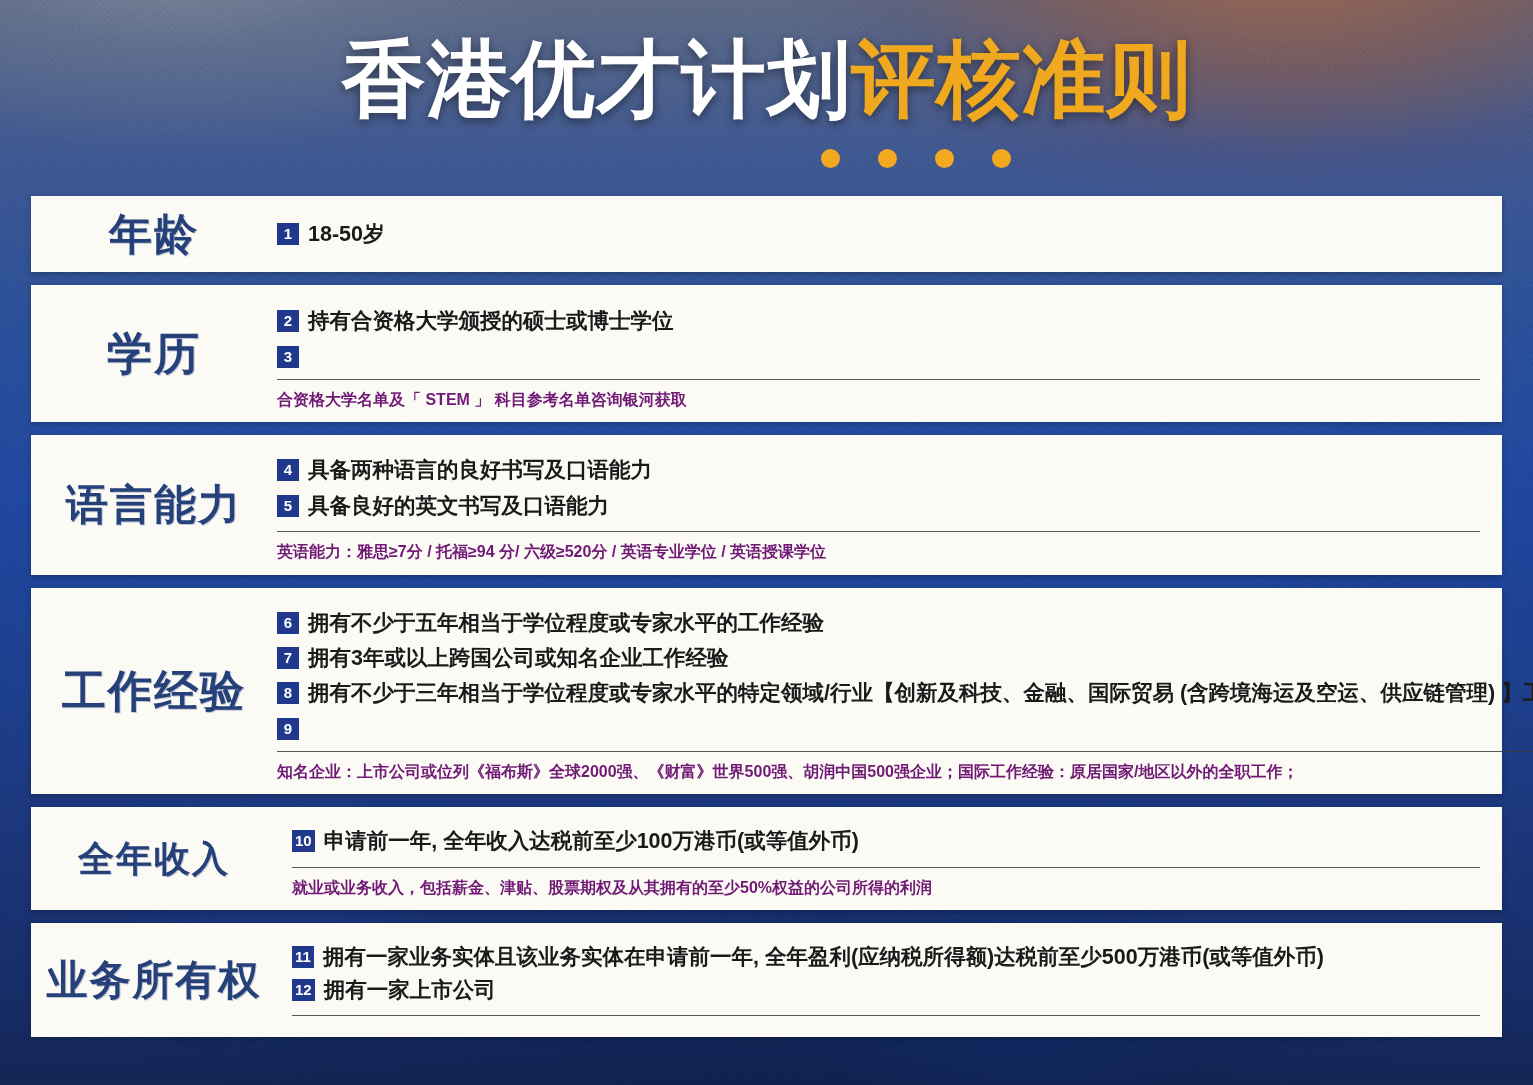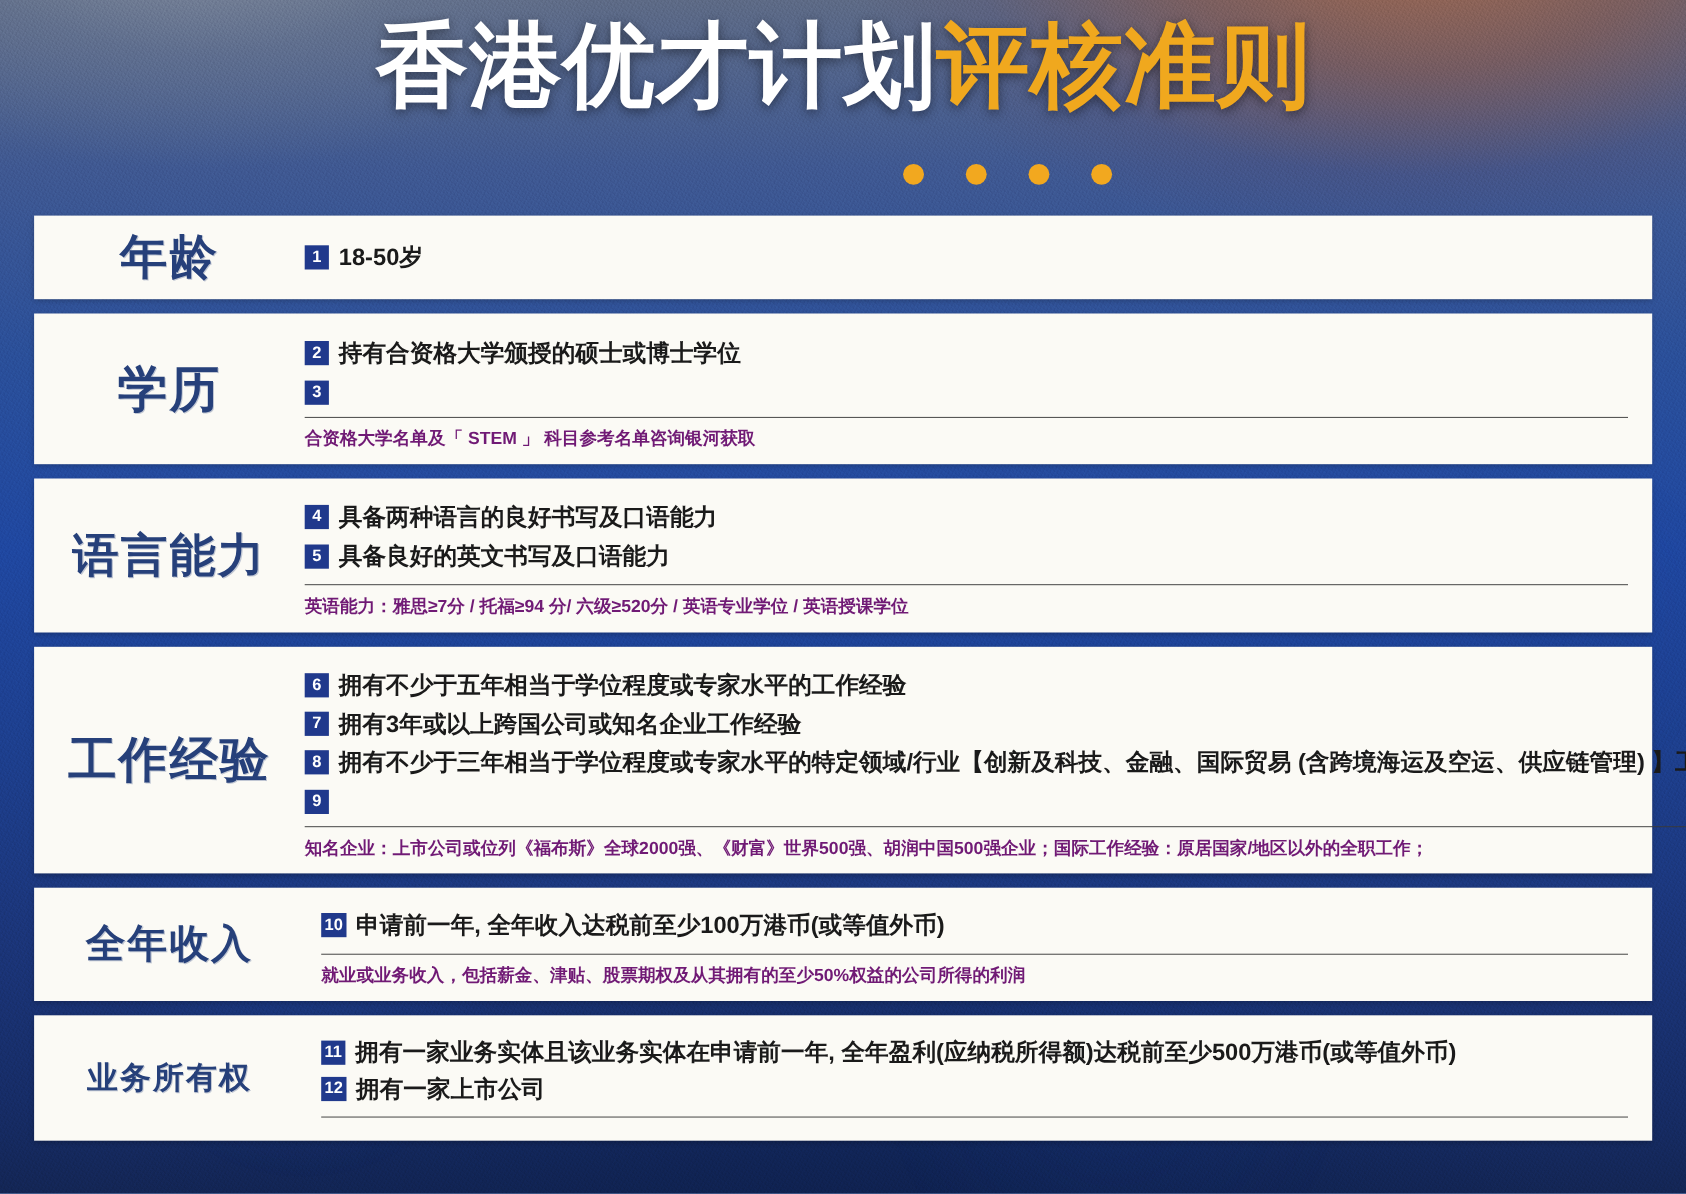--- a/index.html
+++ b/index.html
@@ -32,21 +32,21 @@
   #bgblobs {
     position:absolute; inset:0; opacity:.5;
     background:
       radial-gradient(circle 260px at 18% 82%, rgba(28,66,150,.55), rgba(0,0,0,0) 70%),
       radial-gradient(circle 300px at 66% 90%, rgba(22,54,128,.45), rgba(0,0,0,0) 70%),
       radial-gradient(circle 220px at 92% 52%, rgba(30,60,140,.40), rgba(0,0,0,0) 72%);
   }
 
   
   #header {
-    position:absolute; left:0; top:12px; width:1533px;
+    position:absolute; left:0; top:32px; width:1533px;
     text-align:center; z-index:5;
   }
   .title-line {
     display:inline-block;
     font-family:"DejaVu Serif","Liberation Serif",serif;
     font-weight:bold;
     font-size:84px;
     line-height:1.12;
     letter-spacing:1px;
     white-space:nowrap;
@@ -116,21 +116,21 @@
     white-space:nowrap;
   }
 
   
   .card-age    .body { padding-top:24px; padding-bottom:24px; }
   .card-age    .item { margin:0; }
   .card-edu    .cat { font-size:45px; }
   .card-lang   .cat { font-size:42px; }
   .card-work   .cat { font-size:44px; }
   .card-income .cat { font-size:36px; }
-  .card-biz    .cat { font-size:28px; }
+  .card-biz    .cat { font-size:41px; }
   .card-income .item, .card-biz .item { margin:4px 0; }
   .card-income .body, .card-biz .body { padding-top:16px; padding-bottom:12px;margin-left:15px; }
   .card-lang .body { padding-top:14px; padding-bottom:12px; }
   .card-edu  .body { padding-top:15px; padding-bottom:12px; }
   .card-work .body { padding-top:14px; padding-bottom:12px; }
 </style>
 </head>
 <body>
 
 <div id="bg"></div>

